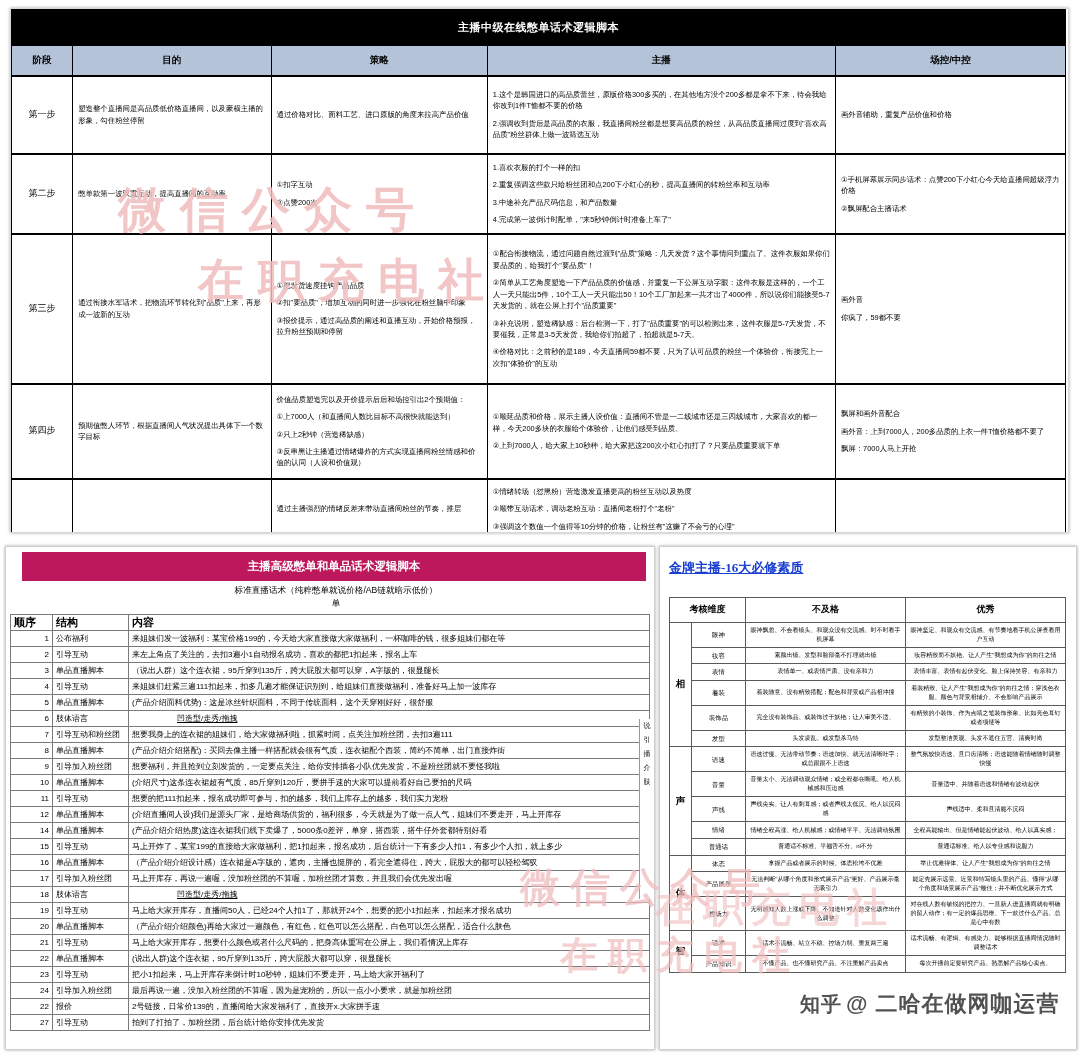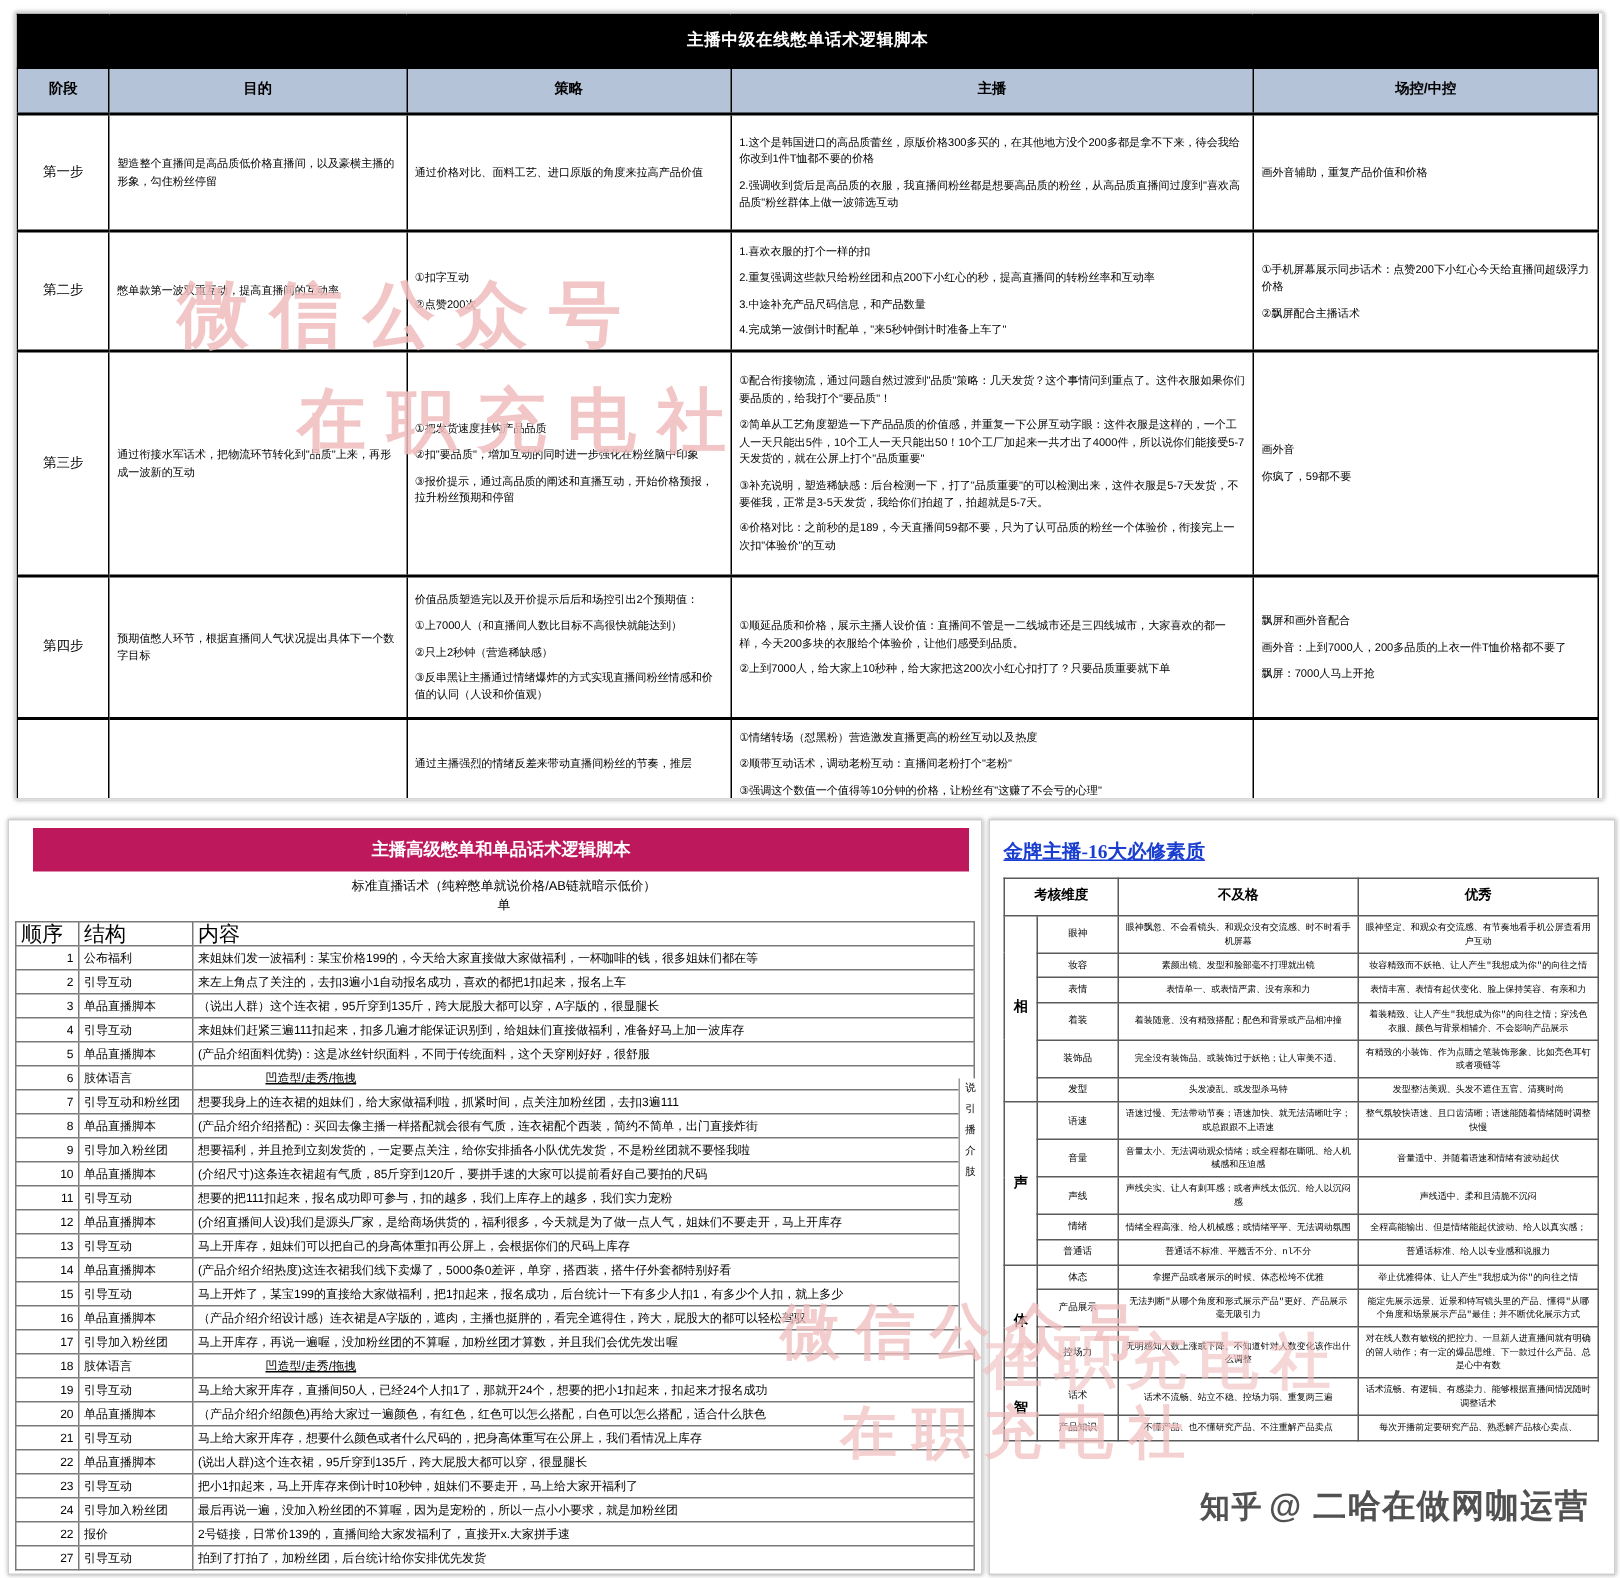--- a/index.html
+++ b/index.html
@@ -67,21 +67,21 @@
   #doc-bl table{border-collapse:collapse;width:640px;table-layout:fixed;font-size:8px;}
   #doc-bl td,#doc-bl th{
     border:1px solid #7a7a7a;
     padding:1px 3px;
     color:#000;
     white-space:nowrap;
     overflow:hidden;
     height:13px;
     line-height:13px;
   }
-  #doc-bl th{background:#ffffff;font-weight:normal;text-align:left;font-size:14px;}
+  #doc-bl th{background:#ffffff;font-weight:bold;text-align:left;font-size:11px;}
   #doc-bl .c-no{width:42px;text-align:right;padding-right:3px;}
   #doc-bl .c-no-h{width:42px;text-align:left;}
   #doc-bl .c-struct{width:76px;}
   #doc-bl .c-body{width:auto;}
   #doc-bl .gripcell{position:relative;}
   #doc-bl .ul{text-decoration:underline;padding-left:48px;}
   
   #doc-bl .sliver{
     position:absolute;right:0px;top:172px;width:14px;height:180px;
     font-size:7px;line-height:14px;color:#000;text-align:center;
@@ -91,21 +91,22 @@
   
   #doc-br{left:659px;top:546px;width:416px;height:502px;border:1px solid #cfcfcf;}
   #doc-br .pad{padding:8px 9px 0 9px;}
   #doc-br .title{
     text-align:left;font-weight:bold;font-size:13px;
     color:#1a3fd0;text-decoration:underline;padding:4px 0 8px 0;
     font-family:"Liberation Serif","DejaVu Serif",serif;
   }
   #doc-br table{
     border-collapse:collapse;width:376px;table-layout:fixed;
-    font-family:Liberation Mono, monospace;
+    font-family:Liberation Sans, sans-serif;
+    margin-top:12px;
   }
   #doc-br td,#doc-br th{
     border:1px solid #5a5a5a;
     font-size:6px;
     line-height:1.5;
     color:#000;
     text-align:center;
     vertical-align:middle;
     padding:3px 4px;
     word-break:break-all;
@@ -352,25 +353,20 @@
               <td class="c-no">11</td>
               <td class="c-struct gripcell">引导互动</td>
               <td class="c-body">想要的把111扣起来，报名成功即可参与，扣的越多，我们上库存上的越多，我们实力宠粉</td>
             </tr>
             <tr>
               <td class="c-no">12</td>
               <td class="c-struct gripcell">单品直播脚本</td>
               <td class="c-body">(介绍直播间人设)我们是源头厂家，是给商场供货的，福利很多，今天就是为了做一点人气，姐妹们不要走开，马上开库存</td>
             </tr>
             <tr>
-              <td class="c-no">13</td>
-              <td class="c-struct gripcell">引导互动</td>
-              <td class="c-body">马上开库存，姐妹们可以把自己的身高体重扣再公屏上，会根据你们的尺码上库存</td>
-            </tr>
-            <tr>
               <td class="c-no">14</td>
               <td class="c-struct gripcell">单品直播脚本</td>
               <td class="c-body">(产品介绍介绍热度)这连衣裙我们线下卖爆了，5000条0差评，单穿，搭西装，搭牛仔外套都特别好看</td>
             </tr>
             <tr>
               <td class="c-no">15</td>
               <td class="c-struct gripcell">引导互动</td>
               <td class="c-body">马上开炸了，某宝199的直接给大家做福利，把1扣起来，报名成功，后台统计一下有多少人扣1，有多少个人扣，就上多少</td>
             </tr>
             <tr>

